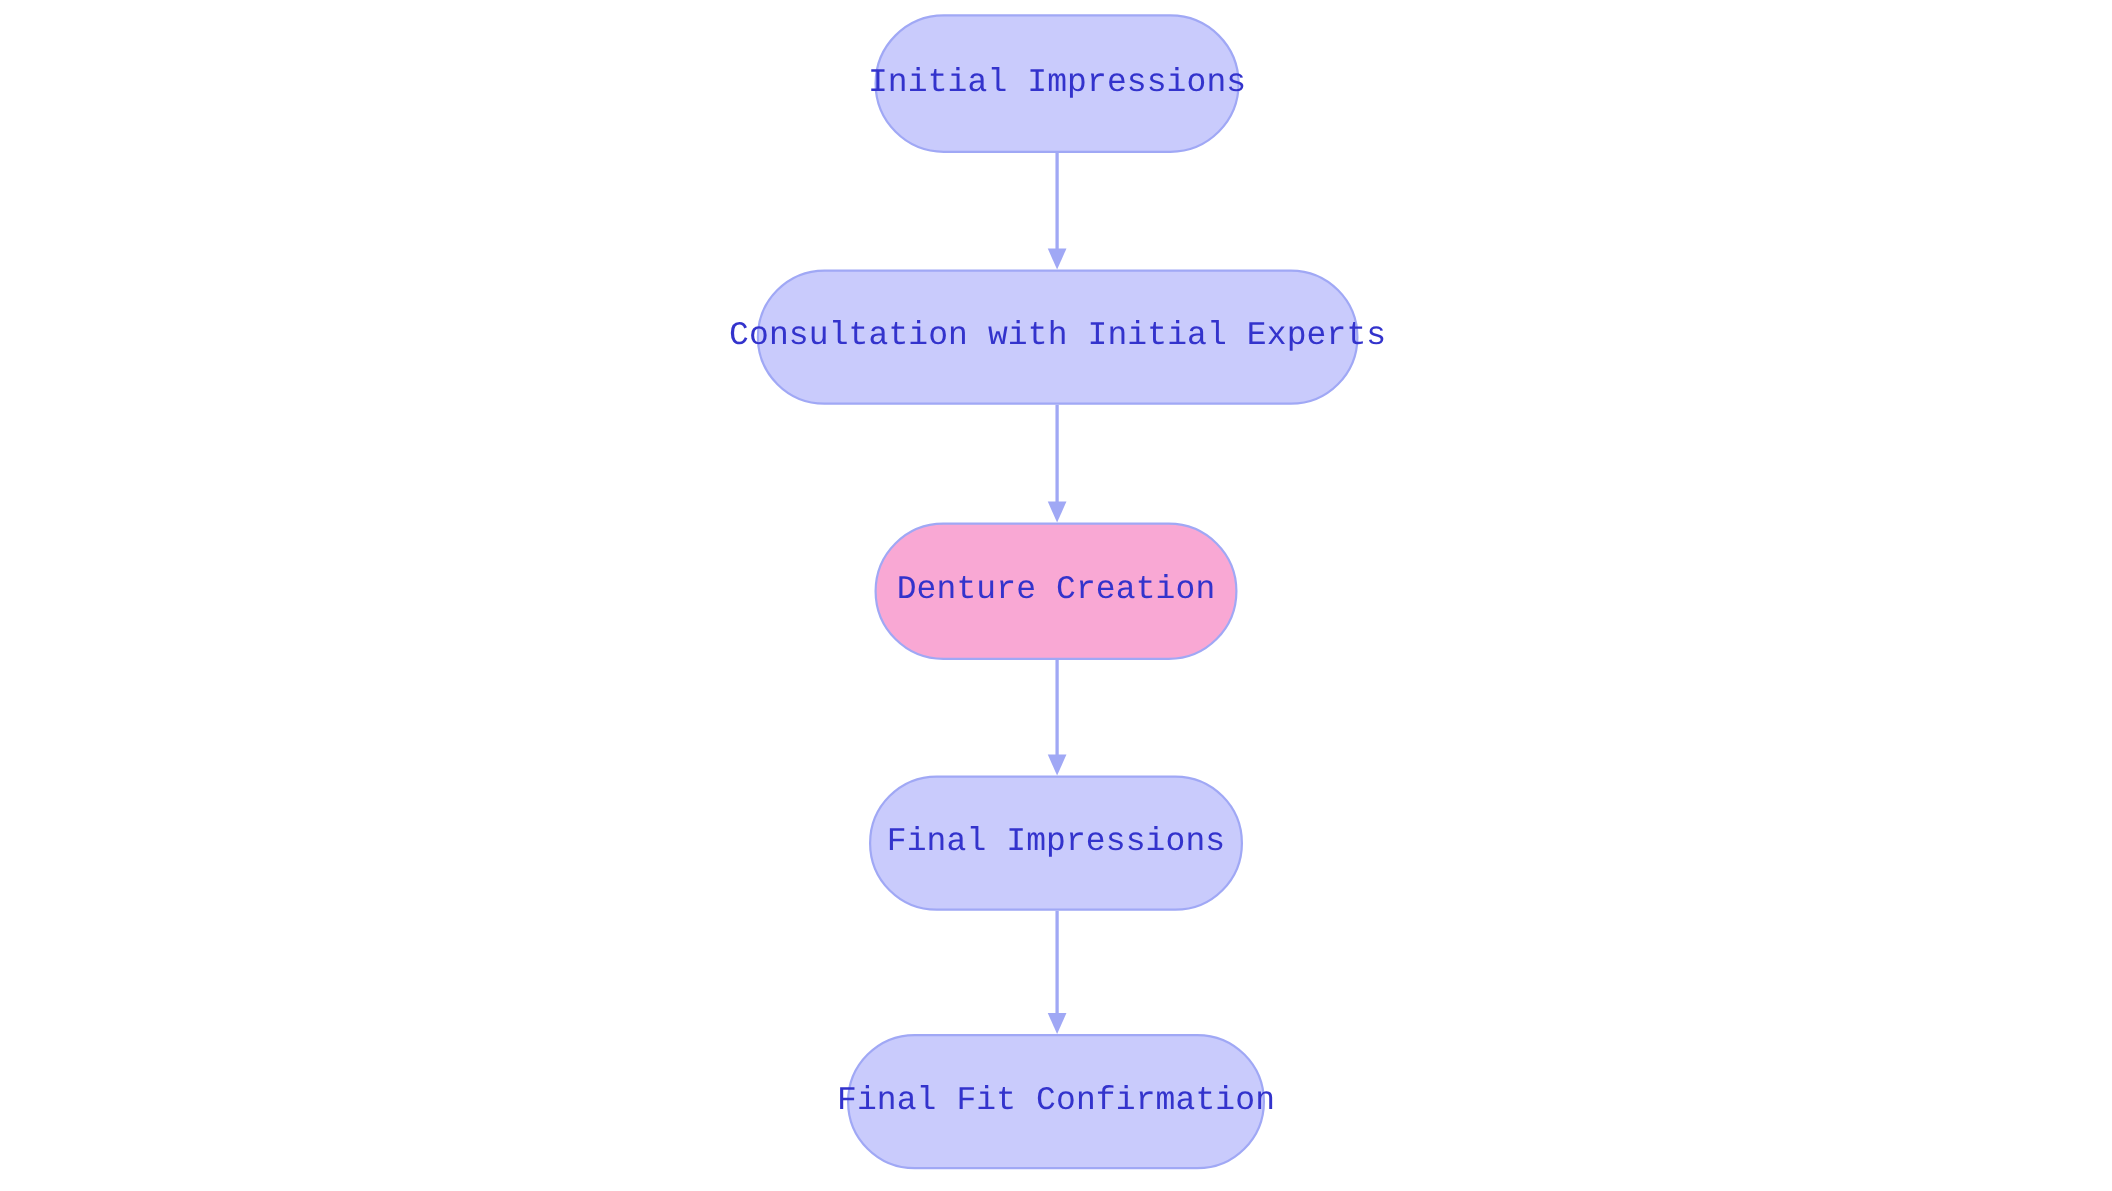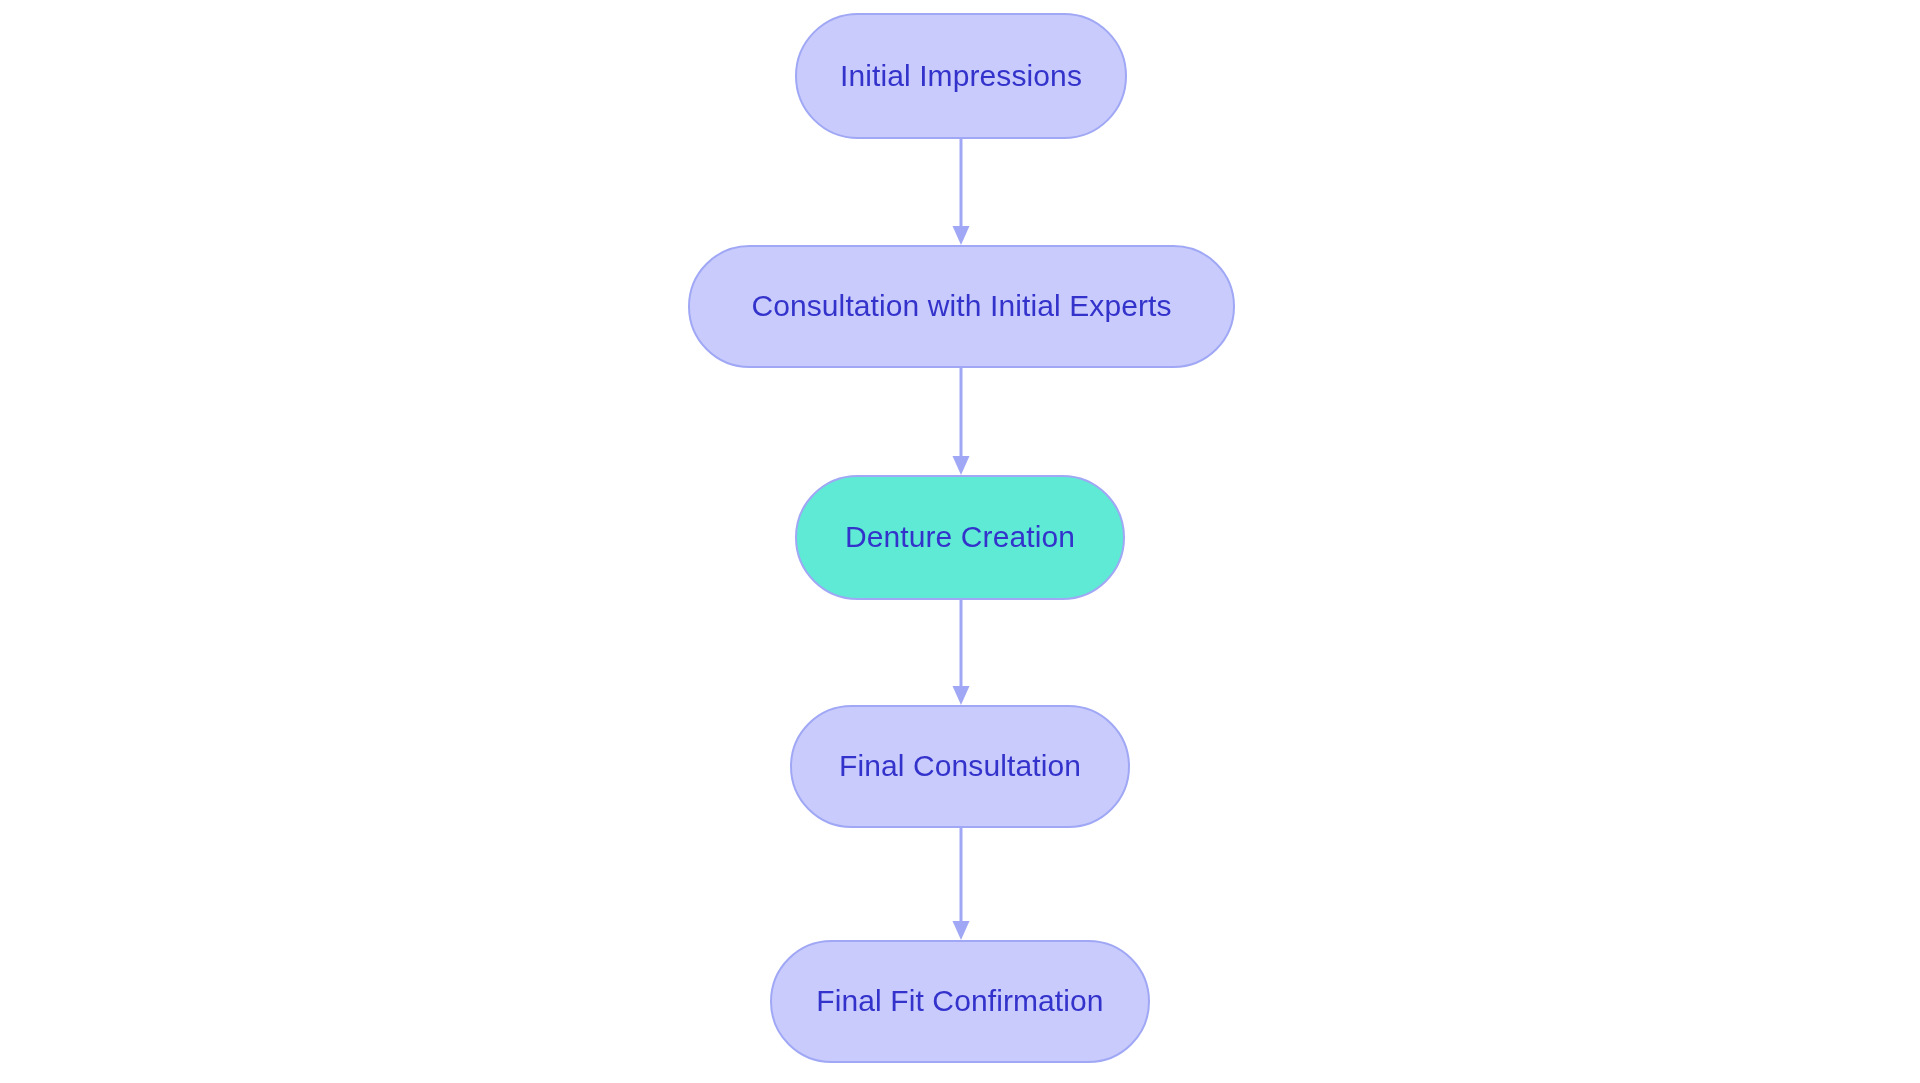--- a/index.html
+++ b/index.html
@@ -40,21 +40,21 @@
     display: flex;
     align-items: center;
     justify-content: center;
     background: #c9cbfc;
     border: 2px solid #a0a8f5;
     border-radius: 64px;
     z-index: 2;
   }
   .flow-node-label {
     color: #3333cc;
-    font-family: Liberation Sans, sans-serif;
+    font-family: Liberation Mono, monospace;
     font-size: 30px;
     font-weight: 400;
     letter-spacing: 0.1px;
     line-height: 1.15;
     white-space: nowrap;
     text-align: center;
     user-select: none;
   }
 </style>
 </head>
@@ -82,25 +82,25 @@
     </svg>
 
   <div class="flow-node" style="left: 795px; top: 13px; width: 332px; height: 126px; background: rgb(201, 203, 252); border-color: rgb(160, 168, 245); border-radius: 63px;">
     <span class="flow-node-label" style="color: rgb(51, 51, 204);">Initial Impressions</span>
   </div>
 
   <div class="flow-node" style="left: 688px; top: 245px; width: 547px; height: 123px; background: rgb(201, 203, 252); border-color: rgb(160, 168, 245); border-radius: 61.5px;">
     <span class="flow-node-label" style="color: rgb(51, 51, 204);">Consultation with Initial Experts</span>
   </div>
 
-  <div class="flow-node" style="left: 795px; top: 475px; width: 330px; height: 125px; background: #5eead4; border-color: rgb(160, 168, 245); border-radius: 62.5px;">
+  <div class="flow-node" style="left: 795px; top: 475px; width: 330px; height: 125px; background: #f9a8d4; border-color: rgb(160, 168, 245); border-radius: 62.5px;">
     <span class="flow-node-label" style="color: rgb(51, 51, 204);">Denture Creation</span>
   </div>
 
   <div class="flow-node" style="left: 790px; top: 705px; width: 340px; height: 123px; background: rgb(201, 203, 252); border-color: rgb(160, 168, 245); border-radius: 61.5px;">
-    <span class="flow-node-label" style="color: rgb(51, 51, 204);">Final Consultation</span>
+    <span class="flow-node-label" style="color: rgb(51, 51, 204);">Final Impressions</span>
   </div>
 
   <div class="flow-node" style="left: 770px; top: 940px; width: 380px; height: 123px; background: rgb(201, 203, 252); border-color: rgb(160, 168, 245); border-radius: 61.5px;">
     <span class="flow-node-label" style="color: rgb(51, 51, 204);">Final Fit Confirmation</span>
   </div>
 
 </div>
 
 </body></html>

